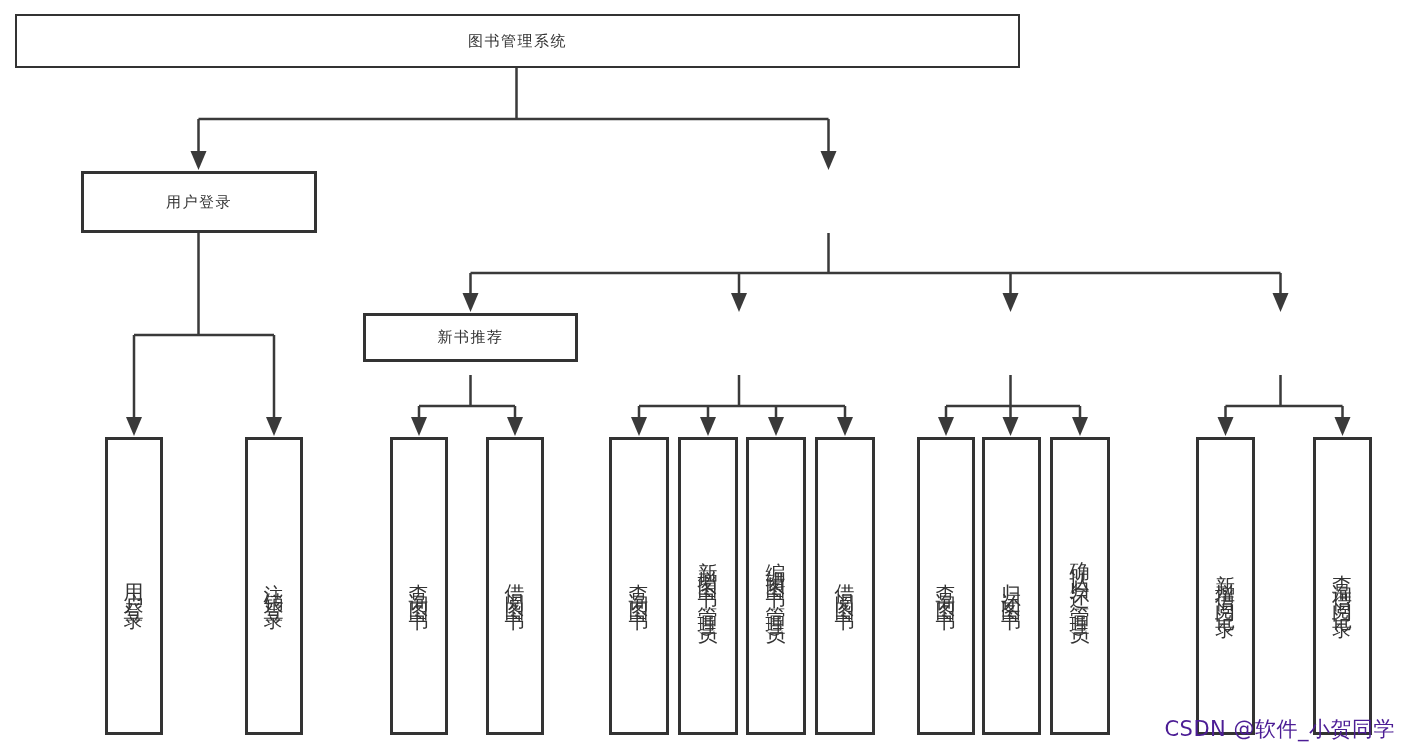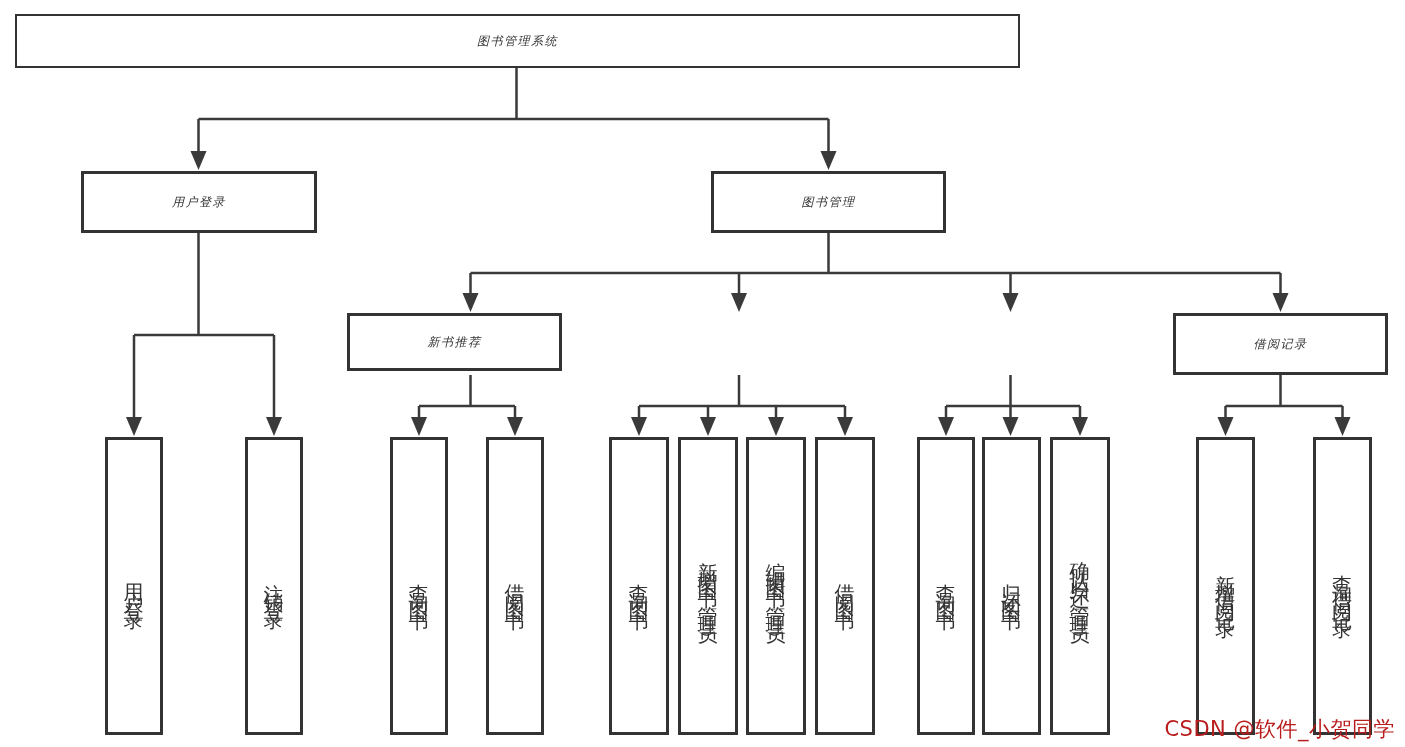--- a/index.html
+++ b/index.html
@@ -37,42 +37,41 @@
     border: 3px solid #333333;
     display: flex;
     align-items: center;
     justify-content: center;
     z-index: 2;
   }
   .node-root {
     border-width: 2.5px;
   }
   .lbl-h {
-    font-size: 12px;
+    font-size: 15px;
     color: #333333;
     letter-spacing: 1.5px;
     white-space: nowrap;
     line-height: 1;
-    font-style: italic;
   }
   .lbl-v {
     writing-mode: vertical-rl;
     text-orientation: mixed;
     font-size: 20px;
     color: #333333;
     letter-spacing: 9px;
     line-height: 1;
     white-space: nowrap;
   }
   .watermark {
     position: absolute;
     right: 10px;
     bottom: 4px;
     font-size: 21px;
-    color: #b91c1c;
+    color: #4c1d95;
     letter-spacing: 0.5px;
     z-index: 3;
     white-space: nowrap;
   }
 </style>
 </head>
 <body>
 
 <div id="stage">
 
@@ -134,29 +133,23 @@
     </g>
   </svg>
 
   <div class="node node-root" style="left:15px; top:14px; width:1005px; height:54px">
     <span class="lbl-h">图书管理系统</span>
   </div>
 
   <div class="node" style="left:81px; top:171px; width:236px; height:62px">
     <span class="lbl-h">用户登录</span>
   </div>
-  <div class="node" style="left:711px; top:171px; width:235px; height:62px">
-    <span class="lbl-h">图书管理</span>
-  </div>
 
-  <div class="node" style="left:347px; top:313px; width:215px; height:58px">
+  <div class="node" style="left:363px; top:313px; width:215px; height:49px">
     <span class="lbl-h">新书推荐</span>
-  </div>
-  <div class="node" style="left:1173px; top:313px; width:215px; height:62px">
-    <span class="lbl-h">借阅记录</span>
   </div>
 
   <div class="node" style="left:105px; top:437px; width:58px; height:298px">
     <span class="lbl-v">用户登录</span>
   </div>
   <div class="node" style="left:245px; top:437px; width:58px; height:298px">
     <span class="lbl-v">注销登录</span>
   </div>
 
   <div class="node" style="left:390px; top:437px; width:58px; height:298px">

